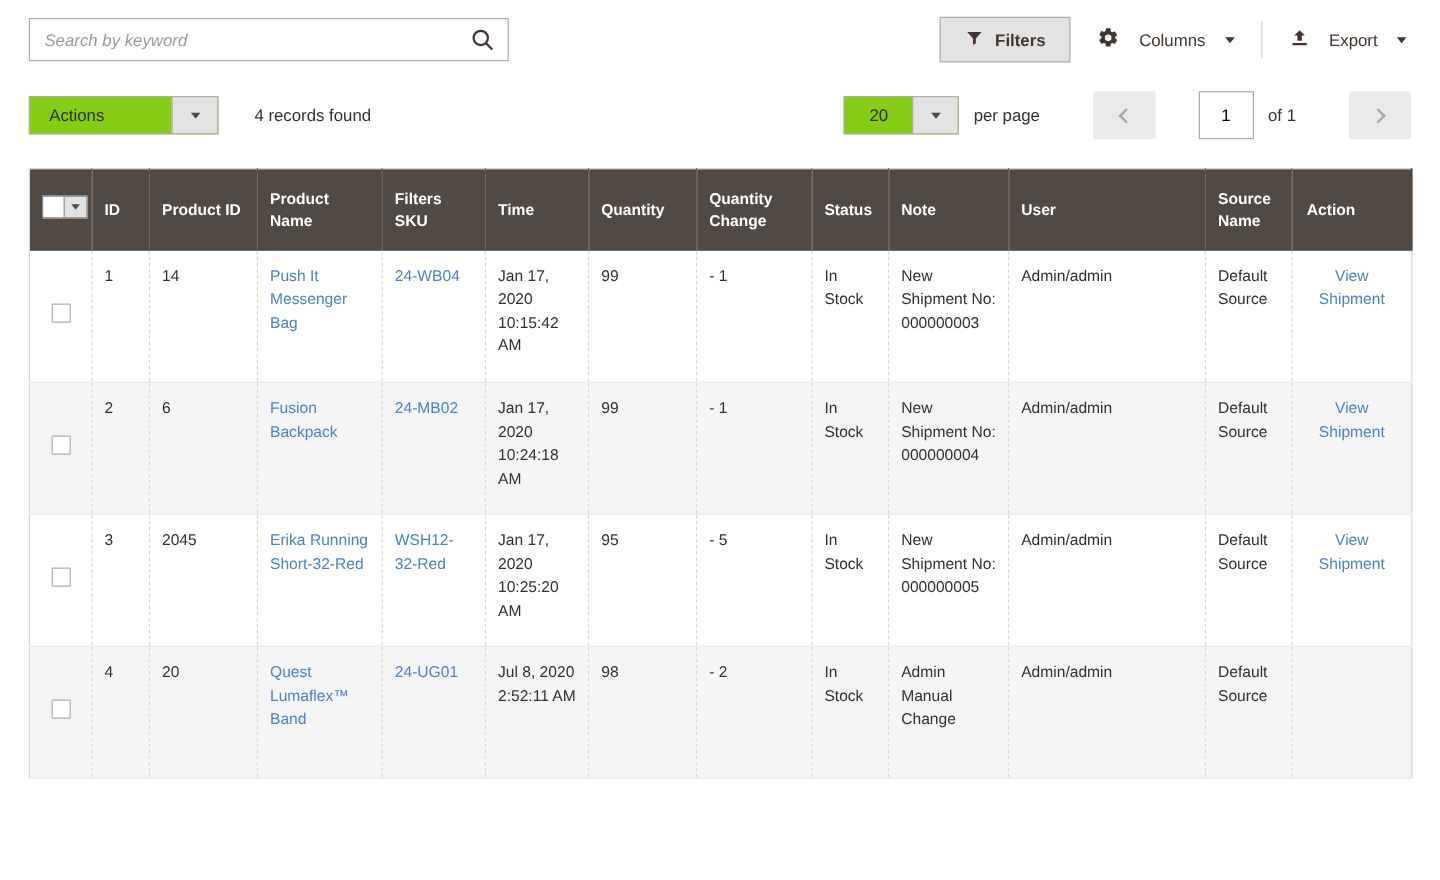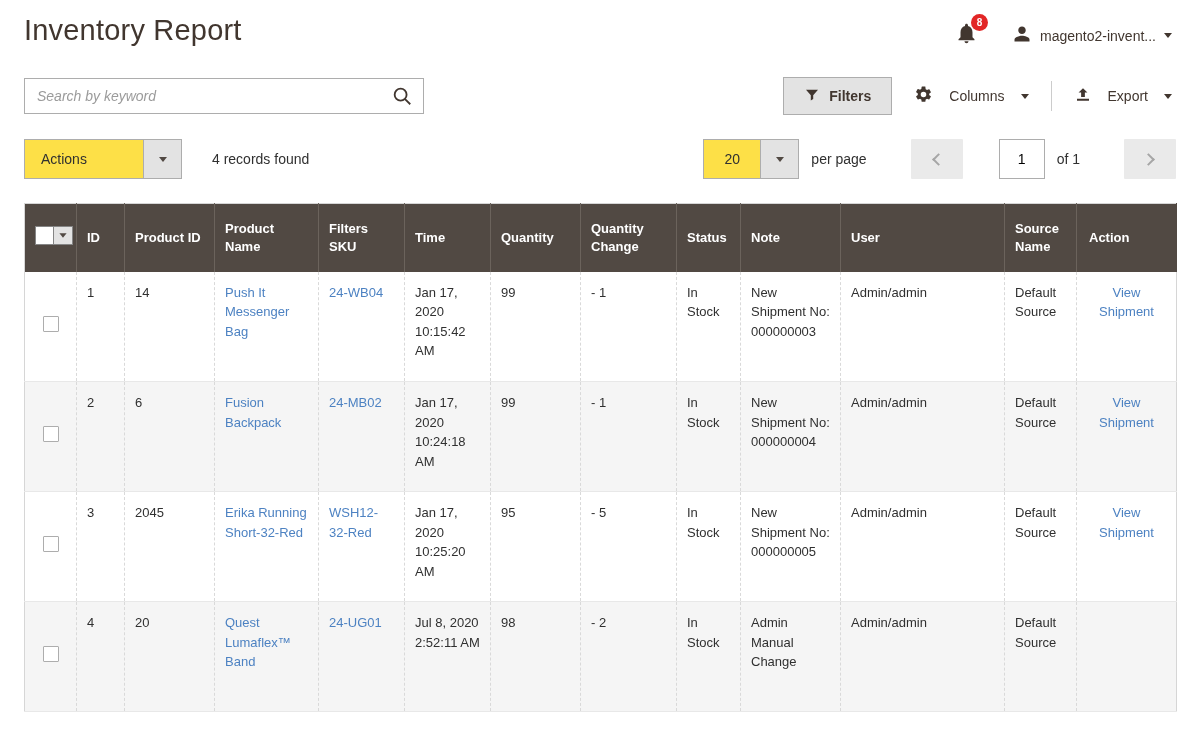--- a/index.html
+++ b/index.html
@@ -29,21 +29,21 @@
   .toolbar-right { display:flex; align-items:center; }
   .btn-filters { display:flex; gap:9px; align-items:center; background:#e3e3e3; border:1px solid #adadad;
                  padding:0 20px; height:38px; font-size:14px; font-weight:600; color:#41362f; cursor:pointer;
                  font-family:inherit; }
   .ctrl { display:flex; align-items:center; gap:16px; font-size:14px; color:#41362f; padding:0 22px; cursor:pointer; }
   .vdiv { width:1px; height:30px; background:#ccc; }
 
   
   .controls { display:flex; justify-content:space-between; align-items:center; margin-bottom:24px; }
   .controls-left, .controls-right { display:flex; align-items:center; }
-  .sel { display:inline-flex; border:1px solid #adadad; background:#fde047; height:40px; align-items:stretch; cursor:pointer; }
+  .sel { display:inline-flex; border:1px solid #adadad; background:#84cc16; height:32px; align-items:stretch; cursor:pointer; }
   .sel-label { display:flex; align-items:center; padding:0 16px; font-size:14px; color:#303030; min-width:118px; }
   .sel-label.narrow { min-width:56px; justify-content:center; }
   .sel-caret { width:38px; background:#e3e3e3; border-left:1px solid #adadad; display:flex; align-items:center; justify-content:center; }
   .records { font-size:14px; margin-left:30px; }
   .pp-label { font-size:14px; margin-left:12px; }
   .page-btn { width:52px; height:40px; background:#eaeaea; border:none; border-radius:1px; display:flex;
               align-items:center; justify-content:center; margin-left:44px; cursor:default; }
   .chev { width:9px; height:9px; border-top:2px solid #a6a6a6; border-left:2px solid #a6a6a6; display:inline-block; }
   .chev.left { transform:rotate(-45deg); margin-left:4px; }
   .chev.right { transform:rotate(135deg); margin-right:4px; }
@@ -71,42 +71,20 @@
   .cb-caret { width:19px; height:19px; background:#e3e3e3; border:1px solid #858585; border-left:none;
               display:flex; align-items:center; justify-content:center; }
   .cb-caret .caret-down { border-top-color:#514943; transform:scale(.9); }
   .icon-dark { fill:#41362f; }
 </style>
 </head>
 <body>
 
 <div class="page">
 
-  <div class="top">
-    <h1 class="page-title">Inventory Report</h1>
-    <div class="top-right">
-      <div class="notif">
-        <span>
-          <svg width="23" height="23" viewBox="0 0 24 24">
-              <path class="icon-dark" d="M12 22.2c1.15 0 2.08-.93 2.08-2.08H9.92c0 1.15.93 2.08 2.08 2.08zm6.25-6.25v-5.2c0-3.2-1.7-5.87-4.69-6.58v-.71c0-.86-.7-1.56-1.56-1.56s-1.56.7-1.56 1.56v.71C7.45 4.88 5.75 7.55 5.75 10.75v5.2l-2.08 2.08v1.04h16.66v-1.04l-2.08-2.08z"></path>
-            </svg>
-        </span>
-        <span class="badge">8</span>
-      </div>
-      <div class="account">
-        <span>
-          <svg width="20" height="20" viewBox="0 0 24 24">
-              <path class="icon-dark" d="M12 12c2.5 0 4.5-2 4.5-4.5S14.5 3 12 3 7.5 5 7.5 7.5 9.5 12 12 12zm0 2.2c-3 0-9 1.5-9 4.5V21h18v-2.3c0-3-6-4.5-9-4.5z"></path>
-            </svg>
-        </span>
-        <span>magento2-invent...</span>
-        <span class="caret-down"></span>
-      </div>
-    </div>
-  </div>
 
   <div class="toolbar">
     <div class="search">
       <input type="text" placeholder="Search by keyword" style="">
       <button class="search-btn">
         <span>
           <svg width="22" height="22" viewBox="0 0 24 24">
               <g fill="none" stroke="#41362f" stroke-width="2">
                 <circle cx="10.5" cy="10.5" r="6.5"></circle>
                 <line x1="15.3" y1="15.3" x2="21" y2="21"></line>

